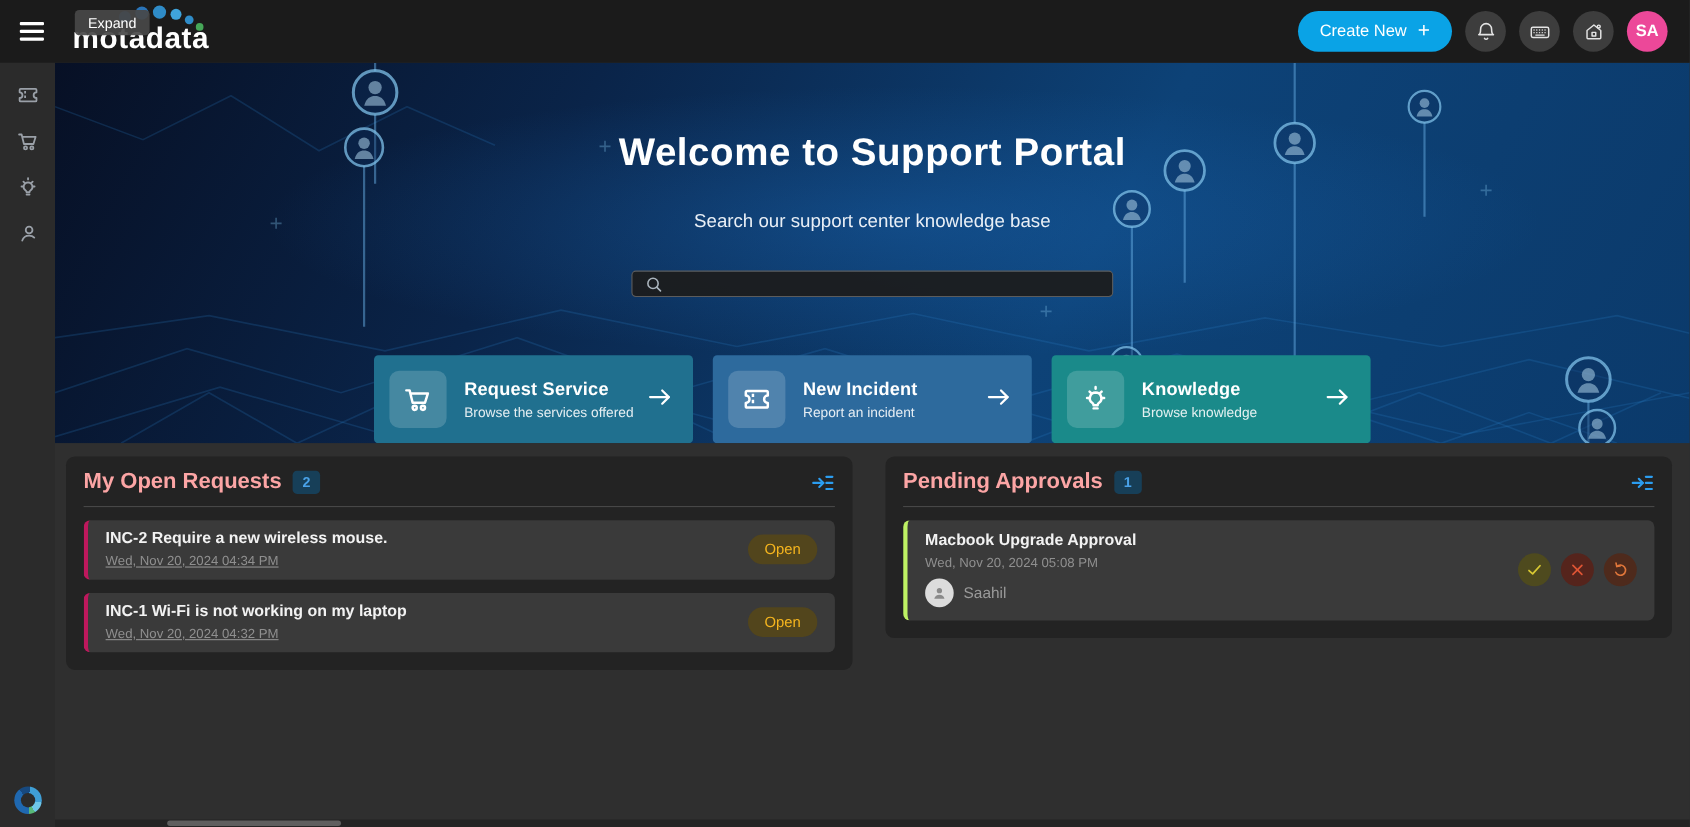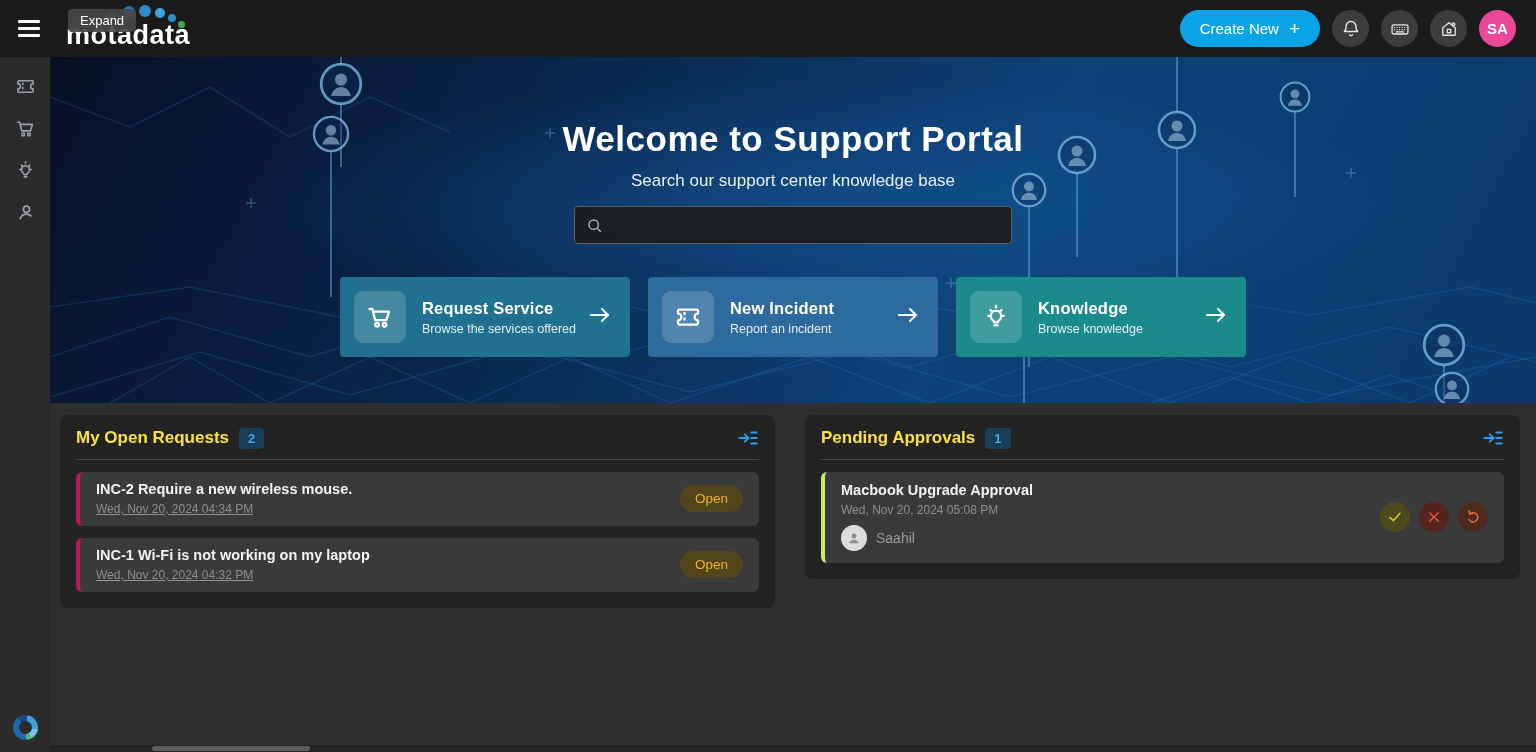--- a/index.html
+++ b/index.html
@@ -36,21 +36,21 @@
                   background:conic-gradient(from 200deg,#1f68b0 0deg 120deg,#17497f 120deg 170deg,
                             #3f9fd6 170deg 260deg,#6fc6e8 260deg 310deg,#58b878 310deg 335deg,#1f68b0 335deg 360deg); }
   .side-spinner::after { content:""; position:absolute; inset:6px; border-radius:50%; background:#2b2b2b; }
 
   
   .hero { position:absolute; top:57px; left:50px; width:1486px; height:346px; overflow:hidden;
           background:linear-gradient(118deg,#071025 0%,#0a2449 30%,#0d4277 62%,#0b3a6b 100%); }
   .hero-glow { position:absolute; inset:0;
                background:radial-gradient(ellipse 60% 55% at 52% 42%, rgba(28,108,188,.38), rgba(0,0,0,0) 65%); }
   .hero-mesh { position:absolute; inset:0; }
-  .hero-inner { position:absolute; inset:0; display:flex; flex-direction:column; align-items:center; }
+  .hero-inner { position:absolute; inset:0; display:flex; flex-direction:column; align-items:center;gap:20px; }
   .hero-title { margin-top:62px; color:#ffffff; font-size:35px; font-weight:700; letter-spacing:.5px; }
   .hero-sub { margin-top:12px; color:#e9eff6; font-size:17px; }
   .searchbox { margin-top:15px; width:438px; height:38px; background:rgba(28,28,28,.93);
                border:1px solid #5c5c5c; border-radius:4px; display:flex; align-items:center; padding:0 11px; }
   .searchbox svg { stroke:#aab4bd; flex:none; }
   .searchbox input { flex:1; background:transparent; border:none; outline:none; color:#dfe5ea;
                      font-size:15.5px; margin-left:8px; font-family:inherit; }
   .searchbox input::placeholder { color:#aab4bd; opacity:1; }
   .cards-row { margin-top:33px; display:flex; gap:18px; }
   .action-card { width:290px; height:80px; border-radius:4px; display:flex; align-items:center;
@@ -62,21 +62,21 @@
   .card-title { font-size:16.5px; font-weight:600; letter-spacing:.2px; }
   .card-sub { font-size:12.5px; margin-top:4px; color:rgba(255,255,255,.88); }
   .card-arrow { margin-left:auto; }
   .card-arrow svg { stroke:#ffffff; }
 
   
   .content { position:absolute; top:403px; left:50px; width:1486px; height:349px;
              background:#2f2f2f; padding:12px 16px 0 10px; display:flex; gap:30px; align-items:flex-start; }
   .panel { flex:1; background:#232323; border-radius:8px; padding:12px 16px 16px; }
   .panel-head { display:flex; align-items:center; }
-  .panel-title { color:#fde047; font-size:17px; font-weight:600; }
+  .panel-title { color:#fca5a5; font-size:20px; font-weight:600; }
   .count-badge { margin-left:10px; background:#173f58; color:#4aa2e8; font-size:13px; font-weight:600;
                  padding:3px 9px; border-radius:4px; }
   .panel-link { margin-left:auto; background:none; border:none; cursor:pointer; display:flex; align-items:center; }
   .panel-divider { border:none; border-top:1px solid #474747; margin-top:10px; }
   .item-list { margin-top:12px; }
   .req-item { background:#3a3a3a; border-left:4px solid #be185d; border-radius:6px; padding:9px 16px 10px;
               display:flex; align-items:center; justify-content:space-between; margin-bottom:12px; cursor:pointer; }
   .req-item:last-child { margin-bottom:0; }
   .req-title { color:#f2f2f2; font-size:14.5px; font-weight:600; }
   .req-date { color:#8f8f8f; font-size:12px; margin-top:5px;text-decoration:underline; }

